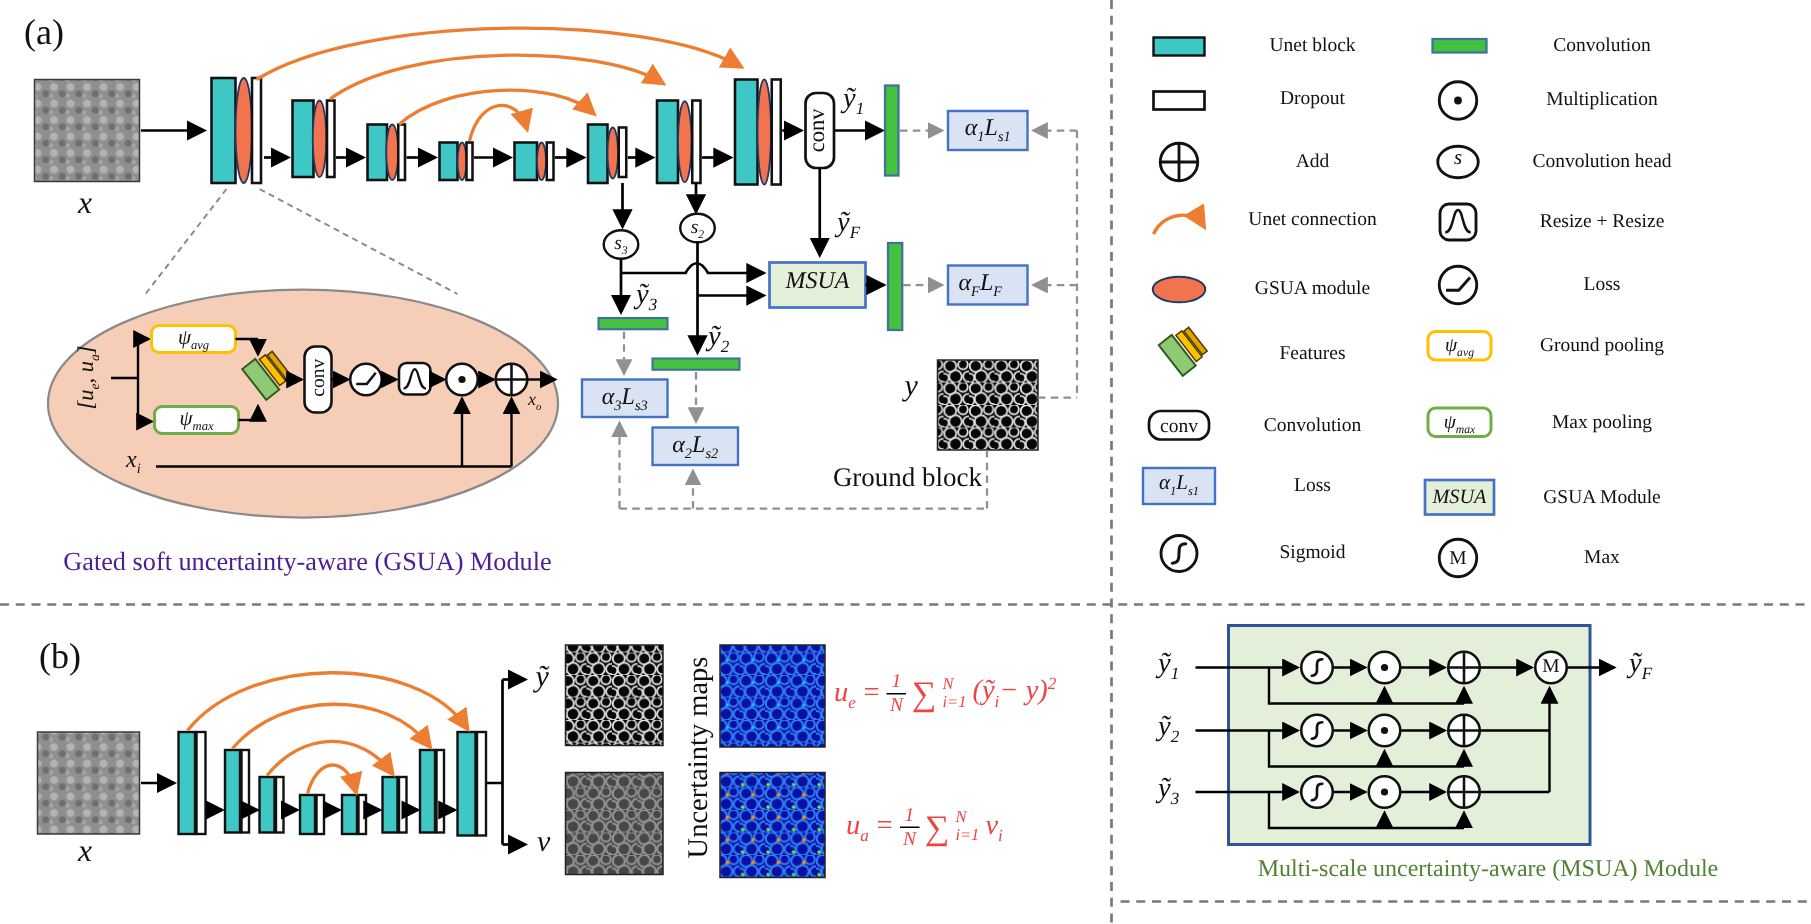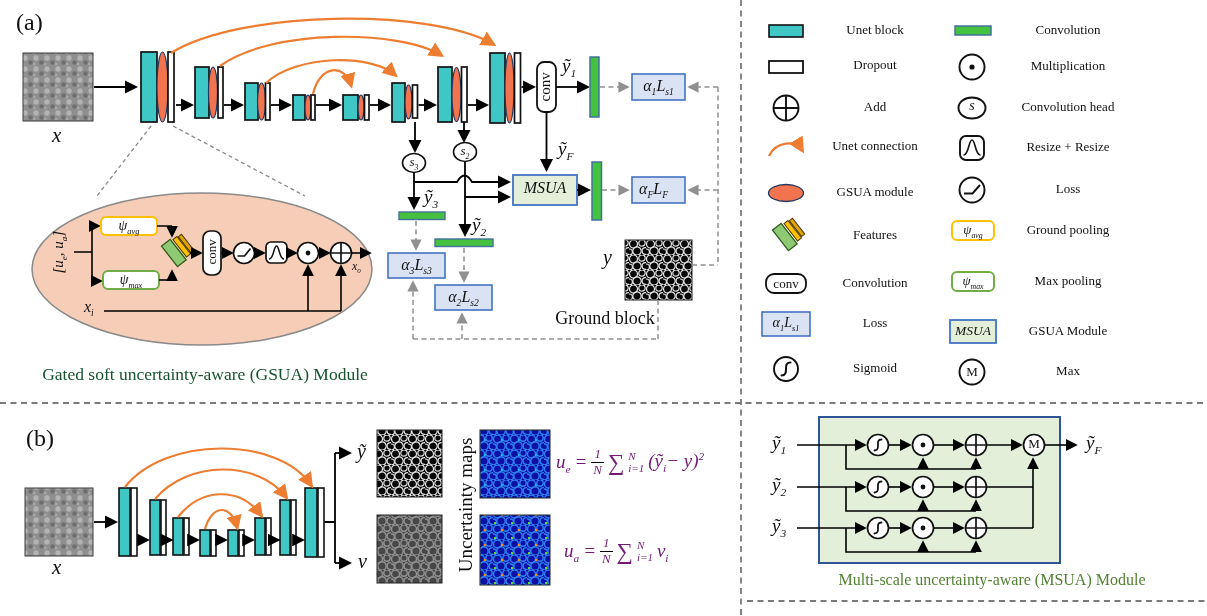--- a/index.html
+++ b/index.html
@@ -5,24 +5,24 @@
   html,body{margin:0;padding:0;background:#fff;}
   #fig{position:relative;width:1207px;height:616px;background:#ffffff;
        font-family:"Liberation Serif",serif;overflow:hidden;}
   #fig svg.canvas{position:absolute;left:0;top:0;}
   .t{position:absolute;color:#111;line-height:1.05;white-space:nowrap;}
   .it{font-style:italic;}
   .ctr{text-align:center;}
   .rot{transform:rotate(-90deg);}
   sub{font-size:0.60em;}
   sup{font-size:0.60em;}
-  .cap-gsua{color:#14532d;}
+  .cap-gsua{color:#4c1d95;}
   .cap-msua{color:#538135;}
   .eq{position:absolute;display:flex;align-items:center;gap:4px;
-      font-style:italic;font-size:19px;color:#701a75;}
+      font-style:italic;font-size:19px;color:#ef4444;}
   .frac{display:inline-flex;flex-direction:column;align-items:center;
         font-size:13px;line-height:1.15;}
   .frac .num{border-bottom:1.3px solid #000;padding:0 3px;}
   .sig{font-size:23px;font-style:normal;line-height:1;}
   .lims{display:inline-flex;flex-direction:column;font-size:11px;line-height:1.15;}
   .legend-label{position:absolute;font-size:13px;color:#111;text-align:center;width:146px;}
 </style>
 </head>
 <body>
 

